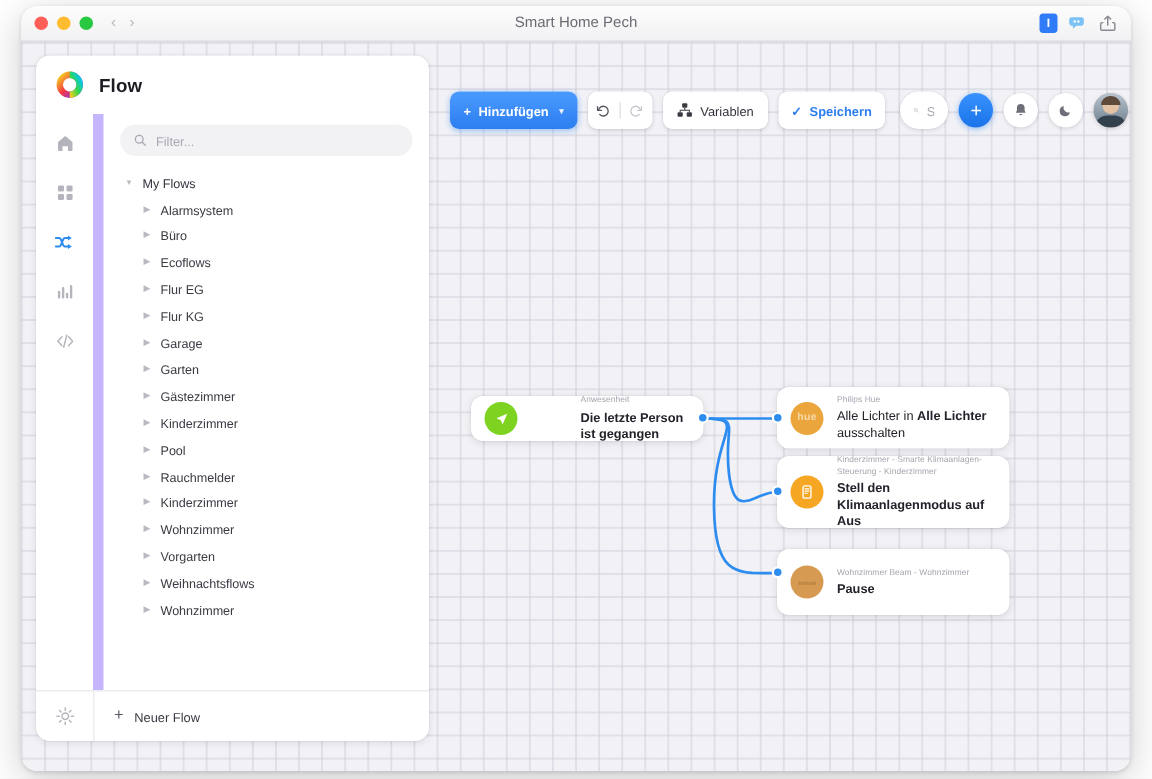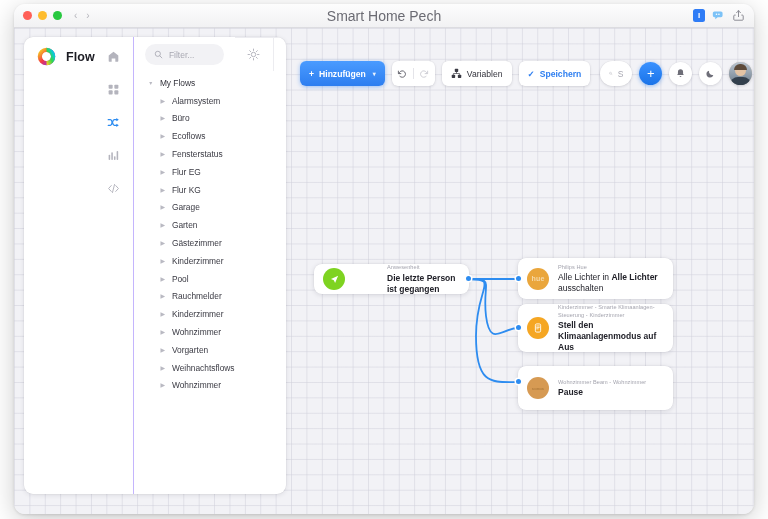--- a/index.html
+++ b/index.html
@@ -46,21 +46,21 @@
     margin-left: 12px;
     display: flex; gap: 9px;
     color: #b6b6bd; font-size: 10px; line-height: 1;
   }
   .navarrows span { cursor: default; }
 
   .win-title {
     position: absolute;
     left: 0; right: 0;
     text-align: center;
-    font-size: 14px;
+    font-size: 10px;
     color: #6b6b73;
     pointer-events: none;
   }
 
   .title-right {
     margin-left: auto;
     display: flex; align-items: center; gap: 7px;
   }
   .tr-icon { width: 13px; height: 13px; display: block; }
   .badge-blue {
@@ -83,21 +83,21 @@
   }
 
   
   .sidebar {
     position: absolute;
     left: 10px; top: 9px;
     width: 262px; height: 457px;
     background: #ffffff;
     border-radius: 9px;
     box-shadow: 0 1px 5px rgba(20,20,40,.10), 0 0 0 .5px rgba(0,0,0,.05);
-    display: flex; flex-direction: row;
+    display: flex; flex-direction: column;
     overflow: hidden;
   }
 
   .brand {
     height: 39px; flex: 0 0 39px;
     display: flex; align-items: center;
     padding-left: 13px; gap: 10px;
   }
   .brand-logo { width: 19px; height: 19px; display: block; }
   .brand-name { font-size: 12.5px; font-weight: bold; color: #1c1c23; letter-spacing: .1px; }
@@ -113,21 +113,21 @@
   }
   .rail-btn {
     width: 20px; height: 20px;
     display: flex; align-items: center; justify-content: center;
     cursor: pointer;
   }
   .rail-btn svg { display: block; }
 
   .sb-content {
     flex: 1 1 auto;
-    border-left: 1px solid #c4b5fd;
+    border-left: 7px solid #c4b5fd;
     display: flex; flex-direction: column;
     min-width: 0;
   }
 
   .filter-wrap { padding: 7px 11px 3px 11px; }
   .filter-box {
     height: 21px;
     background: #f2f2f5;
     border-radius: 11px;
     display: flex; align-items: center;
@@ -420,24 +420,20 @@
                 <div class="tree-row child">
                   <span class="tw">▶</span>
                   <span>Büro</span>
                 </div>
                 <div class="tree-row child">
                   <span class="tw">▶</span>
                   <span>Ecoflows</span>
                 </div>
                 <div class="tree-row child">
                   <span class="tw">▶</span>
-                  <span>Fensterstatus</span>
-                </div>
-                <div class="tree-row child">
-                  <span class="tw">▶</span>
                   <span>Flur EG</span>
                 </div>
                 <div class="tree-row child">
                   <span class="tw">▶</span>
                   <span>Flur KG</span>
                 </div>
                 <div class="tree-row child">
                   <span class="tw">▶</span>
                   <span>Garage</span>
                 </div>

